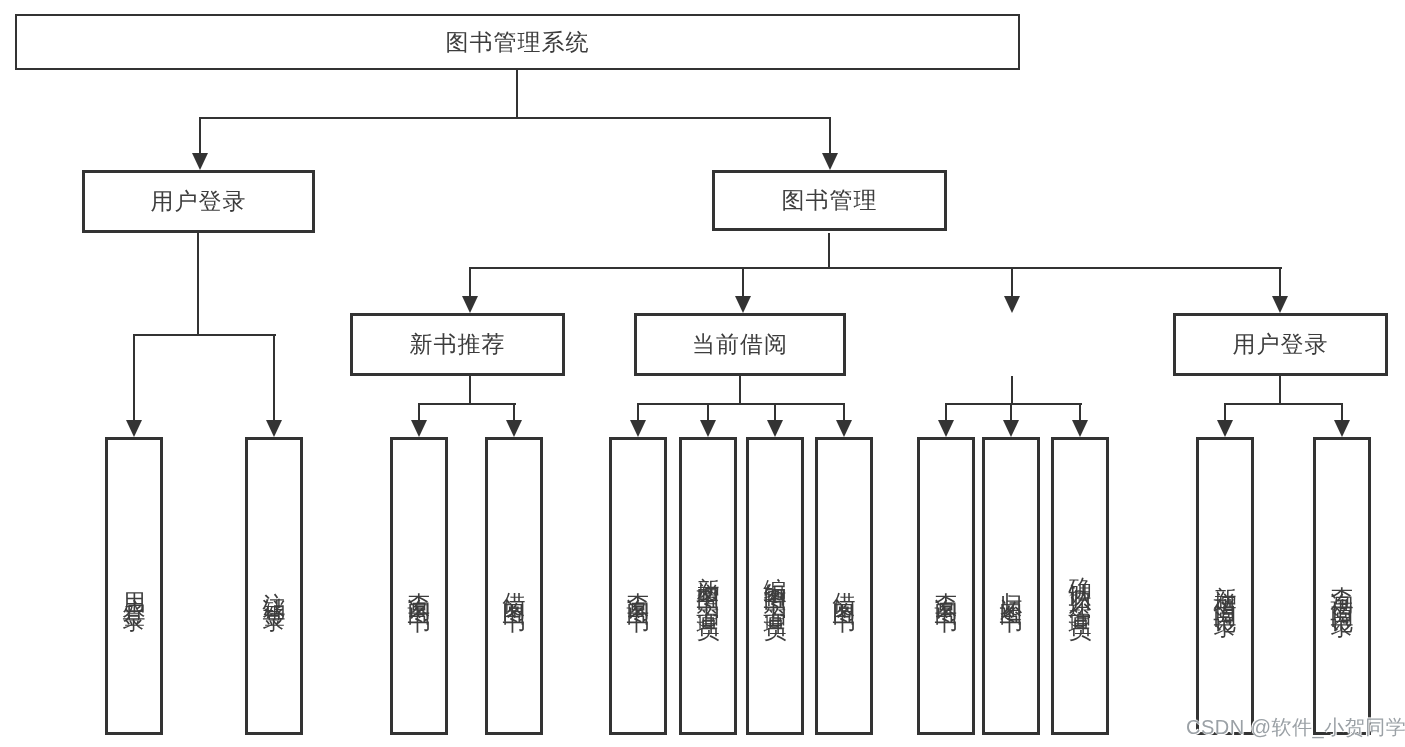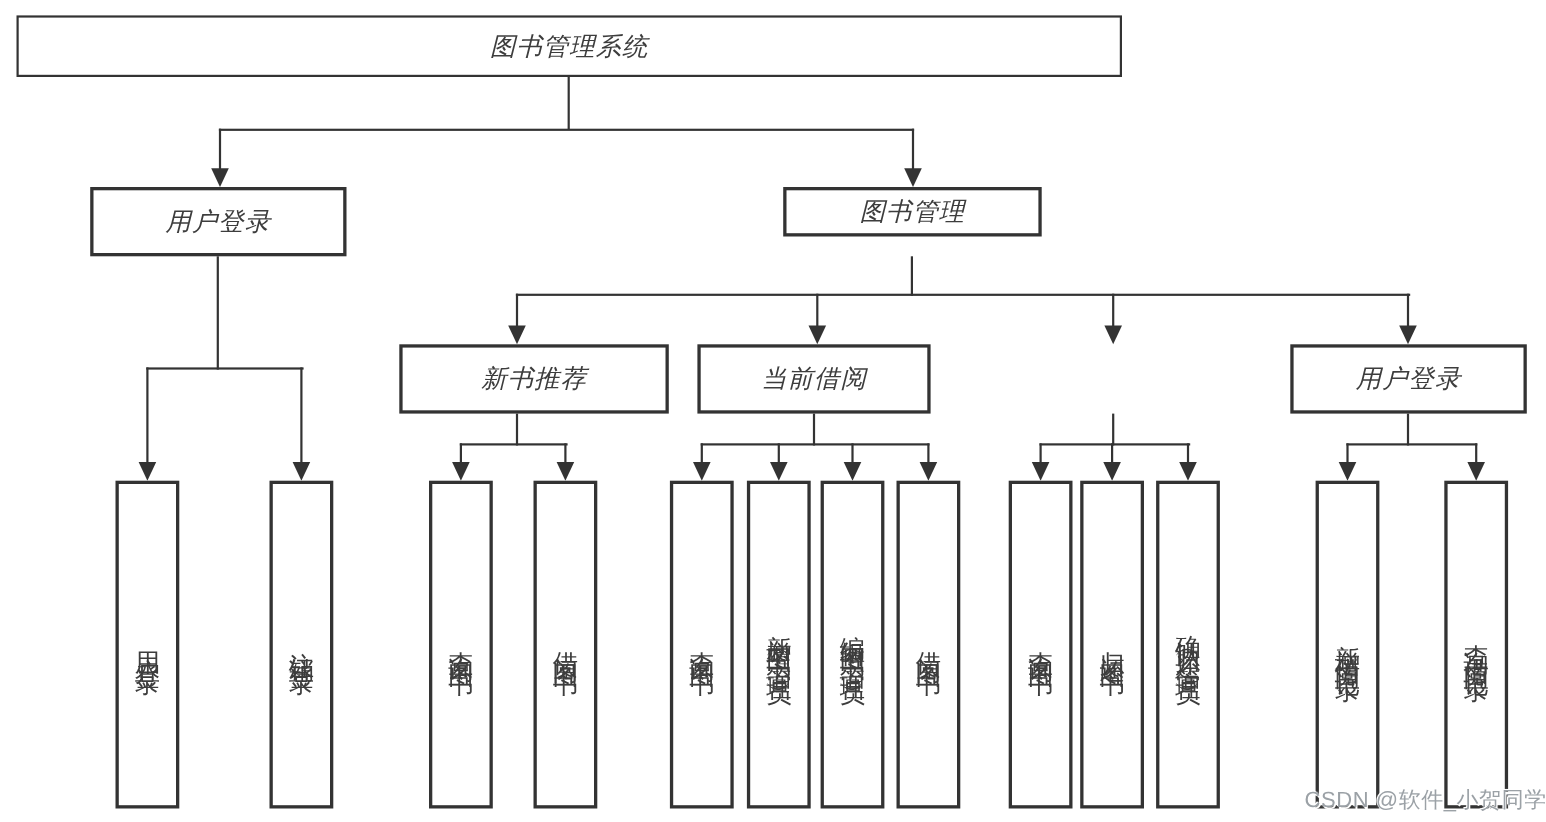--- a/index.html
+++ b/index.html
@@ -16,21 +16,20 @@
     box-sizing: border-box;
     border: 3px solid #333333;
     background: #ffffff;
     display: flex;
     align-items: center;
     justify-content: center;
     color: #3d3d3d;
     font-size: 23px;
     letter-spacing: 1px;
     white-space: nowrap;
-    font-style: italic;
   }
   .rootbox { border-width: 2px; }
   .vbox {
     position: absolute;
     box-sizing: border-box;
     border: 3px solid #333333;
     background: #ffffff;
     width: 58px;
     height: 298px;
     top: 437px;
@@ -84,41 +83,41 @@
   <div class="hbox rootbox" style="left:15px; top:14px; width:1005px; height:56px;">图书管理系统</div>
 
   <div class="v" style="left:516px; top:70px;  height:48px;"></div>
   <div class="h" style="left:199px; top:117px; width:632px;"></div>
   <div class="v" style="left:199px; top:117px; height:38px;"></div>
   <div class="arr" style="left:192px; top:153px;"></div>
   <div class="v" style="left:829px; top:117px; height:38px;"></div>
   <div class="arr" style="left:822px; top:153px;"></div>
 
   <div class="hbox" style="left:82px;  top:170px; width:233px; height:63px;">用户登录</div>
-  <div class="hbox" style="left:712px; top:170px; width:235px; height:45px;">图书管理</div>
+  <div class="hbox" style="left:712px; top:170px; width:235px; height:61px;">图书管理</div>
 
   <div class="v" style="left:197px; top:233px; height:103px;"></div>
   <div class="h" style="left:133px; top:334px; width:143px;"></div>
   <div class="v" style="left:133px; top:334px; height:88px;"></div>
   <div class="arr" style="left:126px; top:420px;"></div>
   <div class="v" style="left:273px; top:334px; height:88px;"></div>
   <div class="arr" style="left:266px; top:420px;"></div>
 
   <div class="v" style="left:828px;  top:233px; height:36px;"></div>
   <div class="h" style="left:469px;  top:267px; width:813px;"></div>
   <div class="v" style="left:469px;  top:267px; height:31px;"></div>
   <div class="arr" style="left:462px;  top:296px;"></div>
   <div class="v" style="left:742px;  top:267px; height:31px;"></div>
   <div class="arr" style="left:735px;  top:296px;"></div>
   <div class="v" style="left:1011px; top:267px; height:31px;"></div>
   <div class="arr" style="left:1004px; top:296px;"></div>
   <div class="v" style="left:1279px; top:267px; height:31px;"></div>
   <div class="arr" style="left:1272px; top:296px;"></div>
 
-  <div class="hbox" style="left:363px;  top:313px; width:245px; height:63px;">新书推荐</div>
+  <div class="hbox" style="left:350px;  top:313px; width:215px; height:63px;">新书推荐</div>
   <div class="hbox" style="left:634px;  top:313px; width:212px; height:63px;">当前借阅</div>
   <div class="hbox" style="left:1173px; top:313px; width:215px; height:63px;">用户登录</div>
 
   <div class="v" style="left:469px; top:376px; height:29px;"></div>
   <div class="h" style="left:418px; top:403px; width:98px;"></div>
   <div class="v" style="left:418px; top:403px; height:19px;"></div>
   <div class="arr" style="left:411px; top:420px;"></div>
   <div class="v" style="left:513px; top:403px; height:19px;"></div>
   <div class="arr" style="left:506px; top:420px;"></div>
 

